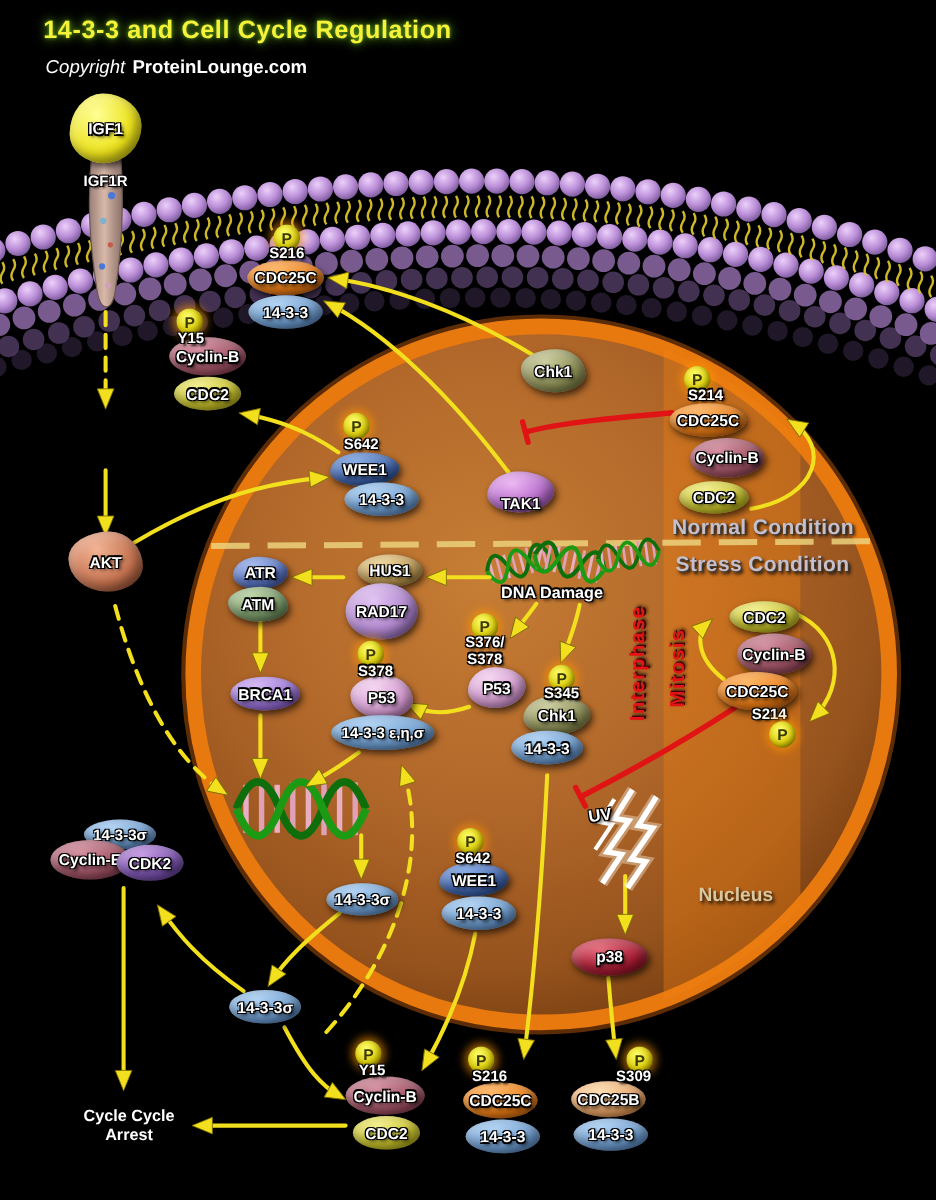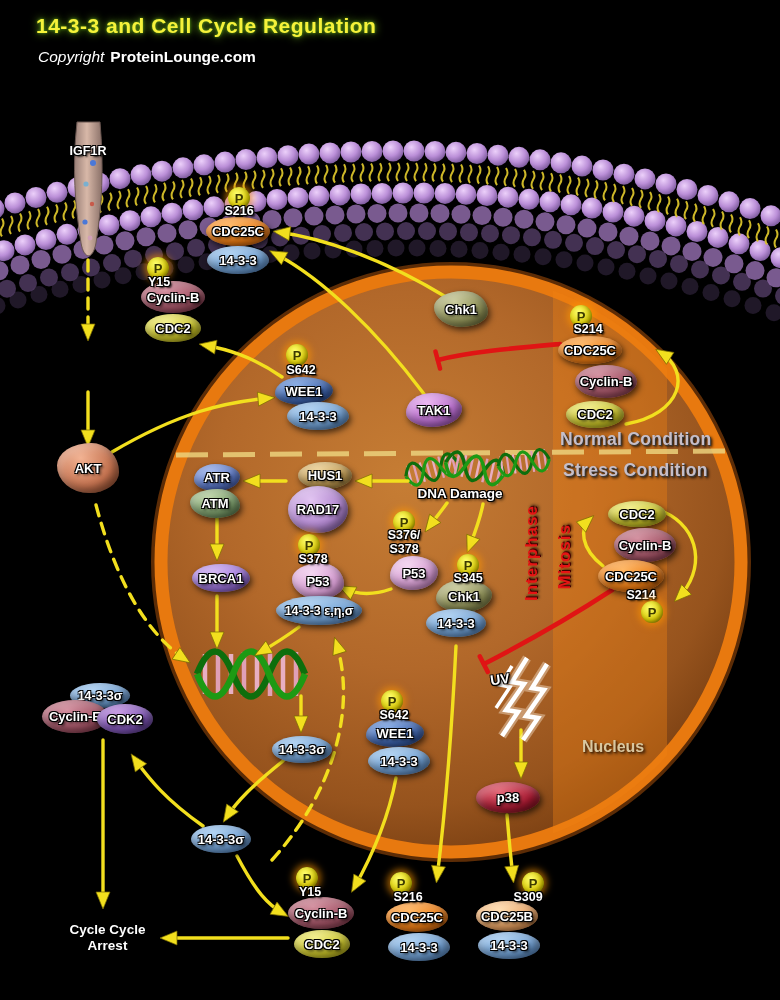--- a/index.html
+++ b/index.html
@@ -13,21 +13,21 @@
         box-shadow:2px 3px 6px rgba(0,0,0,.65), inset -4px -5px 9px rgba(0,0,0,.38), inset 4px 5px 9px rgba(255,255,255,.28);}
   .blob{border-radius:46% 54% 52% 48% / 58% 46% 54% 42%;}
   .blob2{border-radius:55% 45% 48% 52% / 45% 58% 42% 55%;}
   .orange{background:radial-gradient(ellipse at 38% 30%,#ffb35c,#ea7a12 58%,#98470a);}
   .orangelt{background:radial-gradient(ellipse at 38% 30%,#ffdcae,#e8a262 58%,#a8622a);}
   .blue{background:radial-gradient(ellipse at 38% 30%,#aacff2,#6e9ed2 58%,#365f92);}
   .bluedk{background:radial-gradient(ellipse at 38% 30%,#7ea6e4,#3c62ac 58%,#1c356c);}
   .maroon{background:radial-gradient(ellipse at 38% 30%,#d28c9c,#a05264 58%,#662536);}
   .olive{background:radial-gradient(ellipse at 38% 30%,#f2ee84,#cac428 58%,#86800e);}
   .chk{background:radial-gradient(ellipse at 38% 30%,#c9ca9a,#8e9056 58%,#54562a);}
-  .orchid{background:radial-gradient(ellipse at 38% 30%,#ecb4f2,#b56aca 58%,#763a8e);}
+  .orchid{background:radial-gradient(ellipse at 38% 30%,#ecb4f2,#b56aca 58%,#763a8e);align-items:flex-end;}
   .pinkfix{background:radial-gradient(ellipse at 38% 30%,#f4d4f0,#d69cd2 58%,#965892);}
   .goldfix{background:radial-gradient(ellipse at 38% 30%,#ecd094,#c29c52 58%,#775a24);}
   .lilac{background:radial-gradient(ellipse at 38% 30%,#e2c4f2,#b086ce 58%,#664689);}
   .mblue{background:radial-gradient(ellipse at 38% 30%,#9cb2ea,#5674c6 58%,#2a3a7a);}
   .mgreenfix{background:radial-gradient(ellipse at 38% 30%,#bad2a2,#7a9c6a 58%,#405c38);align-items:center;}
   .purple{background:radial-gradient(ellipse at 38% 30%,#d1b2f2,#9b72da 58%,#583892);align-items:center;}
   .salmon{background:radial-gradient(ellipse at 38% 30%,#f2b292,#c57350 58%,#783a20);}
   .crimson{background:radial-gradient(ellipse at 38% 30%,#e26272,#a81a32 58%,#5c0812);}
   .yellow{background:radial-gradient(ellipse at 38% 30%,#ffff94,#ece21a 58%,#9e960a);}
   .cdk2fix{background:radial-gradient(ellipse at 38% 30%,#c493e2,#7b52b2 58%,#3e2766);justify-content:center;}
@@ -465,20 +465,23 @@
 <div class="vlabel" style="left:522px;top:505px;">Interphase</div>
 <div class="vlabel" style="left:555px;top:524px;">Mitosis</div>
 <div class="nuc" style="left:582px;top:738px;">Nucleus</div>
 <div class="note" style="left:408px;top:486px;width:104px;">DNA Damage</div>
 <div class="note" style="left:482px;top:671px;width:36px;transform:rotate(-8deg);font-size:14px;">UV</div>
 <div class="note" style="left:55px;top:922px;width:105px;">
   <span>Cycle Cycle</span><br>
   <span>Arrest</span>
 </div>
 
+<div class="node yellow blob" style="left:58px;top:78px;width:60px;height:58px;">
+      <span>IGF1</span>
+    </div>
 <div class="site" style="left:62px;top:144px;width:52px;">IGF1R</div>
 
 <div class="pbadge" style="left:228px;top:187px;">
       <span>P</span>
     </div>
 <div class="site" style="left:214px;top:204px;width:50px;">S216</div>
 <div class="node orange" style="left:206px;top:217px;width:64px;height:29px;">
       <span>CDC25C</span>
     </div>
 <div class="node blue" style="left:207px;top:246px;width:62px;height:28px;">

